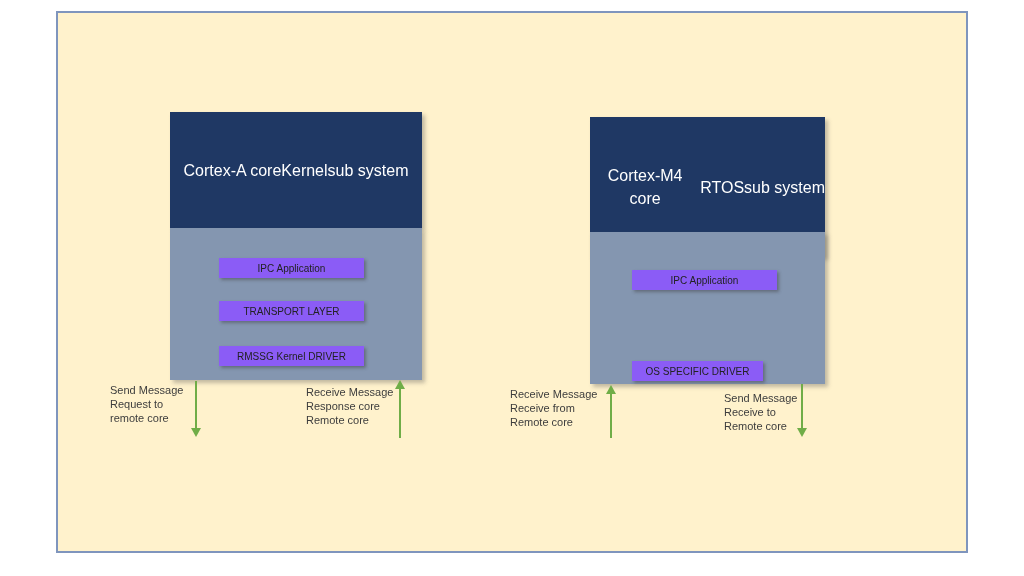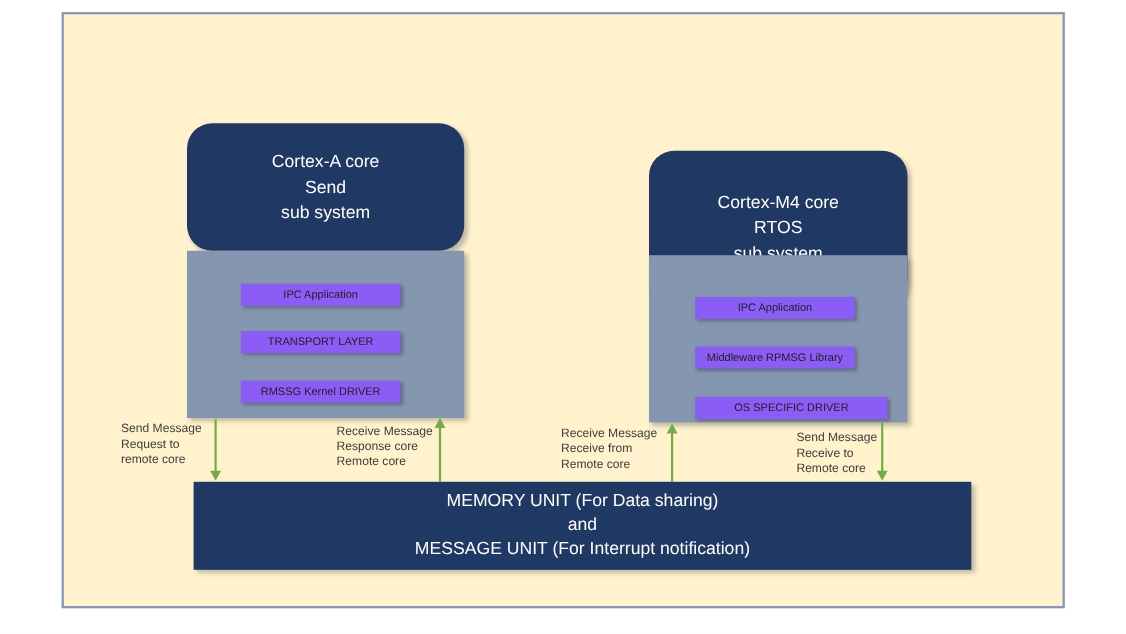--- a/index.html
+++ b/index.html
@@ -16,28 +16,27 @@
     left: 56px; top: 11px;
     width: 908px; height: 538px;
     background: #fff2cc;
     border: 2px solid #7f95bd;
   }
   .core-header {
     position: absolute;
     background: #1f3864;
     color: #ffffff;
     display: flex;
-    flex-direction: column;
+    flex-direction: row;
     justify-content: center;
     align-items: center;
     text-align: center;
     font-size: 16px;
     line-height: 23px;
     box-shadow: 3px 3px 4px rgba(80,80,80,0.35);
-    border-radius: 23px;
   }
   .core-body {
     position: absolute;
     background: #8496b0;
     box-shadow: 3px 3px 4px rgba(80,80,80,0.35);
   }
   .layer-box {
     position: absolute;
     background: #8b5cf6;
     color: #222222;
@@ -96,43 +95,37 @@
 </style>
 </head>
 <body>
 
 <div class="canvas">
 
   <div class="slide"></div>
 
   <div class="core-header" style="left:170px; top:112px; width:252px; height:116px;">
     <div>Cortex-A core</div>
-    <div>Send</div>
+    <div>Kernel</div>
     <div>sub system</div>
   </div>
   <div class="core-body" style="left:170px; top:228px; width:252px; height:152px;"></div>
   <div class="layer-box" style="left:219px; top:258px; width:145px; height:20px;">IPC Application</div>
   <div class="layer-box" style="left:219px; top:301px; width:145px; height:20px;">TRANSPORT LAYER</div>
   <div class="layer-box" style="left:219px; top:346px; width:145px; height:20px;">RMSSG Kernel DRIVER</div>
 
-  <div class="core-header" style="left:590px; top:117px; width:235px; height:140px;margin-top:20px;">
+  <div class="core-header" style="left:590px; top:117px; width:235px; height:140px;">
     <div>Cortex-M4 core</div>
     <div>RTOS</div>
     <div>sub system</div>
   </div>
   <div class="core-body" style="left:590px; top:232px; width:235px; height:152px;"></div>
   <div class="layer-box" style="left:632px; top:270px; width:145px; height:20px;">IPC Application</div>
-  <div class="layer-box" style="left:632px; top:315px; width:145px; height:20px;">Middleware RPMSG Library</div>
-  <div class="layer-box" style="left:632px; top:361px; width:175px; height:20px;">OS SPECIFIC DRIVER</div>
+  <div class="layer-box" style="left:632px; top:361px; width:131px; height:20px;">OS SPECIFIC DRIVER</div>
 
-  <div class="memory-bar">
-    <div>MEMORY UNIT (For Data sharing)</div>
-    <div>and</div>
-    <div>MESSAGE UNIT (For Interrupt notification)</div>
-  </div>
 
   <div class="arrow down" style="left:190px; top:381px; height:56px;">
     <div class="line"></div>
     <div class="head"></div>
   </div>
   <div class="arrow up" style="left:394px; top:380px; height:58px;">
     <div class="line"></div>
     <div class="head"></div>
   </div>
   <div class="arrow up" style="left:605px; top:385px; height:53px;">

